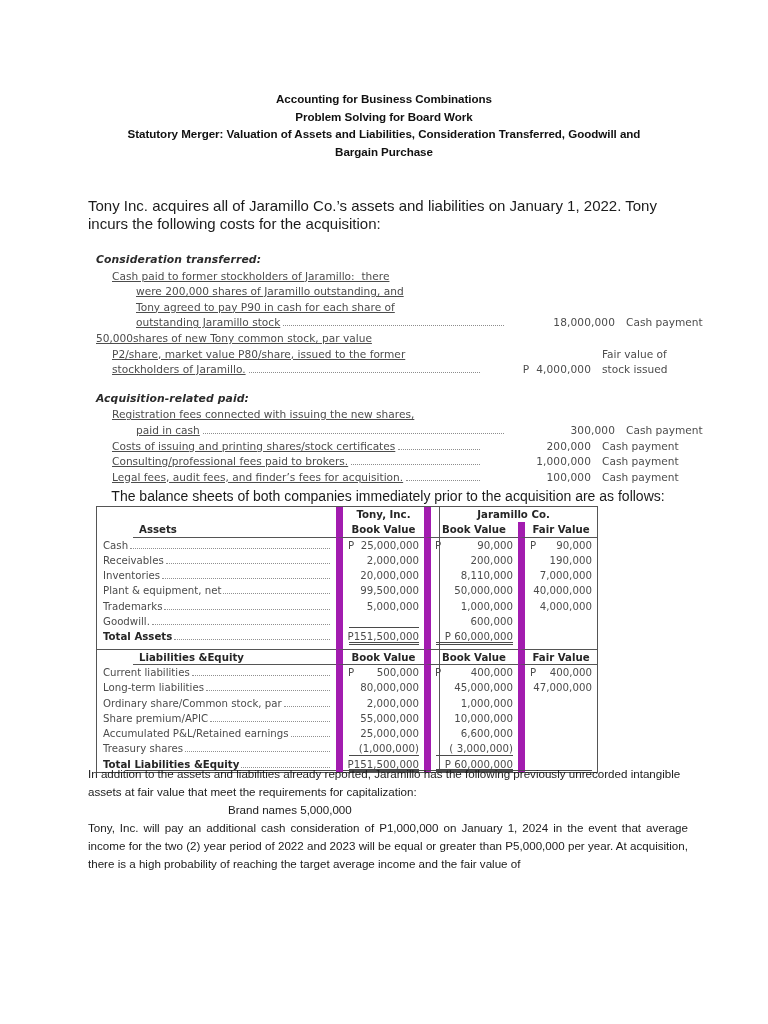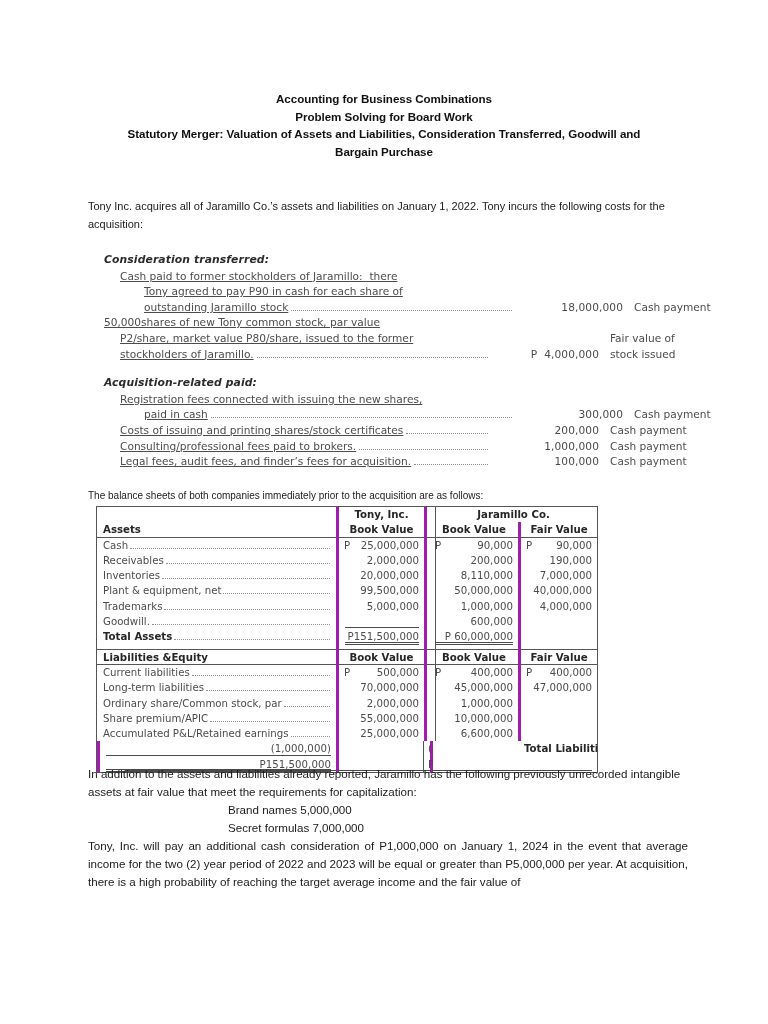--- a/index.html
+++ b/index.html
@@ -39,29 +39,29 @@
     color: #111111;
     letter-spacing: -0.05px;
   }
 
   
   .intro-para {
     position: absolute;
     left: 88px;
     top: 197px;
     width: 592px;
-    font-size: 11px;
+    font-size: 15px;
     line-height: 18px;
     color: #1b1b1b;
   }
 
   
   .scan-block {
     position: absolute;
-    left: 96px;
+    left: 88px;
     top: 252px;
     width: 600px;
     font-family: "DejaVu Sans", sans-serif;
     color: #4c4c4c;
     font-size: 10.6px;
     line-height: 15.6px;
   }
   .scan-heading {
     font-weight: bold;
     font-style: italic;
@@ -106,23 +106,24 @@
   .indent-2 { padding-left: 48px; }
   .indent-0 { padding-left: 8px; }
   .gap-md { height: 13px; }
 
   
   .bs-lead {
     position: absolute;
     left: 88px;
     top: 487px;
     width: 600px;
-    font-size: 10px;
+    font-size: 14px;
     line-height: 18px;
     color: #1b1b1b;
+    text-align: center;
   }
 
   
   .bs-table {
     position: absolute;
     left: 96px;
     top: 506px;
     width: 502px;
     font-family: "DejaVu Sans", sans-serif;
     font-size: 10.2px;
@@ -142,34 +143,35 @@
     line-height: 15.3px;
     white-space: nowrap;
     overflow: hidden;
   }
   .c-label { padding-left: 6px; text-align: right; }
   .c-num {
     text-align: right;
     padding-right: 5px;
     letter-spacing: 0.05px;
   }
-  .bdr-l { border-left: 3px solid #a21caf; }
+  .bdr-l { border-left: 7px solid #a21caf; }
   .bdr-r { border-right: 1px solid #555555; }
   .bdr-b { border-bottom: 1px solid #555555; }
 
   .hdr {
     font-weight: bold;
     color: #262626;
     text-align: center;
   }
   .hdr-left {
     font-weight: bold;
     color: #262626;
     text-align: left;
     padding-left: 6px;
+    margin-left: 36px;
   }
   .span2 { grid-column: span 2; }
 
   .row-label {
     display: flex;
     align-items: baseline;
     width: 100%;
   }
   .row-label .txt { flex: 0 0 auto; white-space: pre; }
   .row-label .dots {
@@ -252,20 +254,24 @@
   </div>
 
   <div class="intro-para">Tony Inc. acquires all of Jaramillo Co.’s assets and liabilities on January 1, 2022. Tony incurs the following costs for the acquisition:</div>
 
   <div class="scan-block">
 
     <div class="scan-heading indent-0">Consideration transferred:</div>
 
     <div class="scan-row indent-1">
       <span class="scan-desc">Cash paid to former stockholders of Jaramillo:  there</span>
+      <span class="scan-nolead"></span>
+    </div>
+    <div class="scan-row indent-2">
+      <span class="scan-desc">were 200,000 shares of Jaramillo outstanding, and</span>
       <span class="scan-nolead"></span>
     </div>
     <div class="scan-row indent-2">
       <span class="scan-desc">Tony agreed to pay P90 in cash for each share of</span>
       <span class="scan-nolead"></span>
     </div>
     <div class="scan-row indent-2">
       <span class="scan-desc">outstanding Jaramillo stock</span>
       <span class="scan-leader"></span>
       <span class="scan-amount">18,000,000</span>
@@ -460,21 +466,21 @@
           <span class="p">P</span>
           <span class="v">400,000</span>
         </div>
 
       <div class="cell c-label">
         <span class="row-label">
             <span class="txt">Long-term liabilities</span>
             <span class="dots"></span>
           </span>
       </div>
-      <div class="cell c-num bdr-l">70,000,000</div>
+      <div class="cell c-num bdr-l">80,000,000</div>
       <div class="cell bdr-l bdr-r"></div>
       <div class="cell c-num">45,000,000</div>
       <div class="cell c-num bdr-l">47,000,000</div>
 
       <div class="cell c-label">
         <span class="row-label">
             <span class="txt">Ordinary share/Common stock, par</span>
             <span class="dots"></span>
           </span>
       </div>
@@ -498,20 +504,26 @@
         <span class="row-label">
             <span class="txt">Accumulated P&amp;L/Retained earnings</span>
             <span class="dots"></span>
           </span>
       </div>
       <div class="cell c-num bdr-l">25,000,000</div>
       <div class="cell bdr-l bdr-r"></div>
       <div class="cell c-num">6,600,000</div>
       <div class="cell c-num bdr-l"></div>
 
+      <div class="cell c-label">
+        <span class="row-label">
+            <span class="txt">Treasury shares</span>
+            <span class="dots"></span>
+          </span>
+      </div>
       <div class="cell c-num bdr-l num-rule">(1,000,000)</div>
       <div class="cell bdr-l bdr-r"></div>
       <div class="cell c-num num-rule">(  3,000,000)</div>
       <div class="cell c-num bdr-l"></div>
 
       <div class="cell c-label total-row">
         <span class="row-label">
             <span class="txt">Total Liabilities &amp;Equity</span>
             <span class="dots"></span>
           </span>
@@ -520,17 +532,16 @@
       <div class="cell bdr-l bdr-r"></div>
       <div class="cell c-num dbl-rule">P 60,000,000</div>
       <div class="cell c-num bdr-l"></div>
 
     </div>
   </div>
 
   <div class="closing">
     <p>In addition to the assets and liabilities already reported, Jaramillo has the following previously unrecorded  intangible assets at fair value that meet the requirements for capitalization:</p>
     <p class="intang-line">Brand names 5,000,000</p>
-    <p class="intang-line">Secret formulas 7,000,000</p>
     <p class="justify-para">Tony, Inc. will pay an additional cash consideration of P1,000,000 on January 1, 2024 in the event that average income for the two (2) year period of 2022 and 2023 will be equal or greater than P5,000,000 per  year. At acquisition, there is a high probability of reaching the target average income and the fair value of</p>
   </div>
 
 </div>
 
 </body></html>

